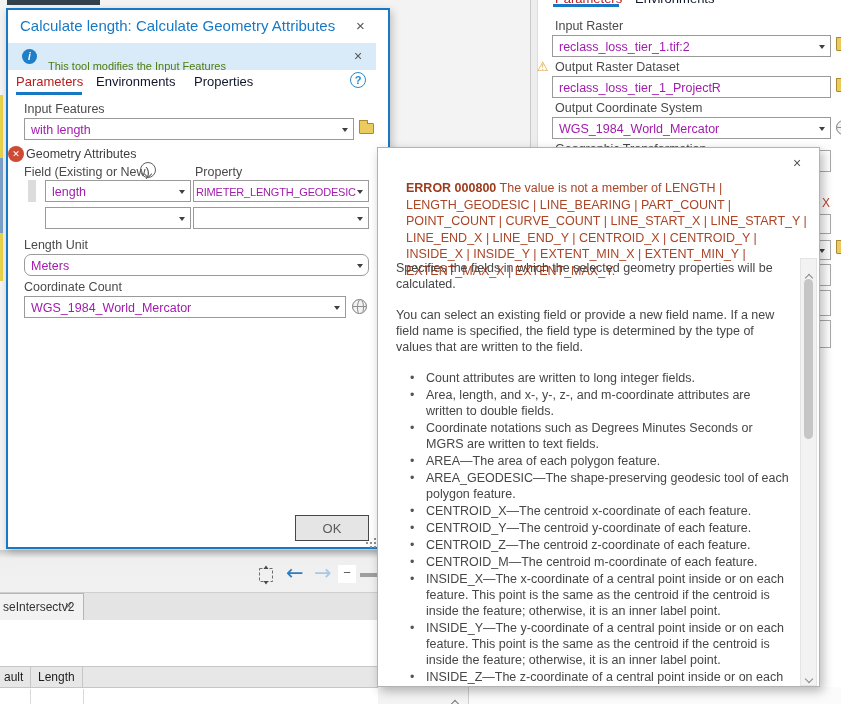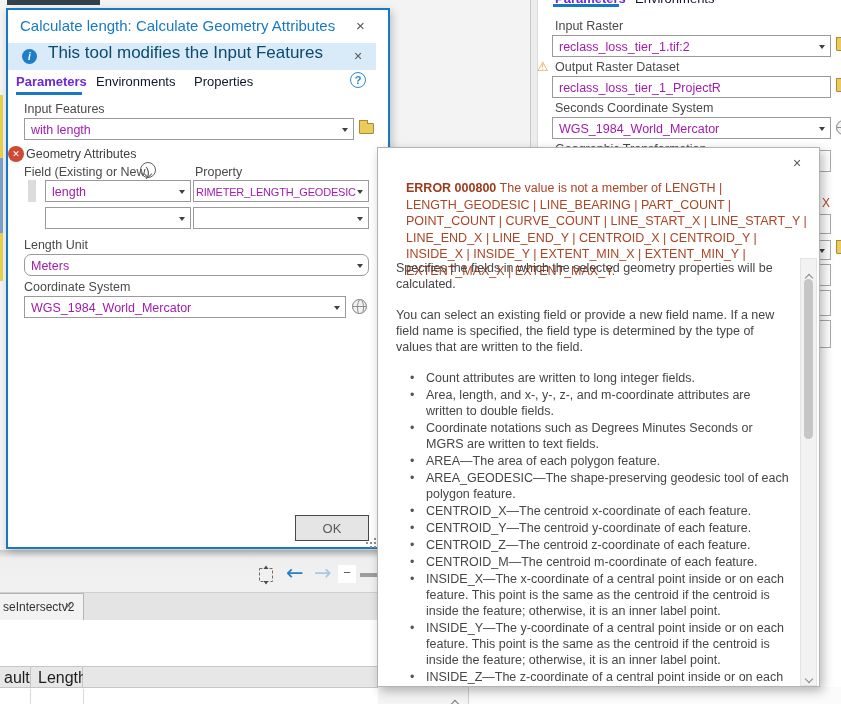--- a/index.html
+++ b/index.html
@@ -29,23 +29,23 @@
   .chev { display:inline-block; width:6px; height:6px; border-right:1.5px solid #666; border-bottom:1.5px solid #666; }
   .chev-up { transform:rotate(-135deg); }
   .chev-down { transform:rotate(45deg); }
   .icon-circle-chev { position:absolute; width:16px; height:16px; border:1px solid #5f5f5f; border-radius:50%; text-align:center; }
   .icon-circle-chev .chev { margin-top:3px; }
 
   
   #dialog { position:absolute; left:6px; top:8px; width:384px; height:541px; background:#fff; border:2px solid #1779c4; box-shadow:2px 3px 8px rgba(0,0,0,.22); }
   #dialog .title { position:absolute; left:12px; top:7px; font-size:15px; color:#1779c4; white-space:nowrap; }
   #dialog .banner { position:absolute; left:0; top:33px; width:368px; height:27px; background:#d9eaf8; }
-  #dialog .banner-text { position:absolute; left:40px; top:0; font-size:17px; color:#0c4a6e; }
+  #dialog .banner-text { position:absolute; left:40px; top:17px; font-size:11px; color:#4d7c0f; }
   .tab { position:absolute; font-size:13px; color:#0f172a; white-space:nowrap; }
-  .tab.active { color:#6d28d9;font-weight:bold; }
+  .tab.active { color:#b91c1c; }
   .tab-underline { position:absolute; height:3px; background:#1779c4; }
 
   
   #tooltip { position:absolute; left:377px; top:147px; width:443px; height:540px; background:#fff; border:1px solid #b3b3b3; box-shadow:3px 4px 10px rgba(0,0,0,.28); overflow:hidden; }
   #tooltip .tt-title { font-weight:bold; font-size:13.5px; color:#3a3a3a; }
   #tooltip .tt-req { font-size:13px; color:#757575; }
   .err-text { font-size:12.5px; line-height:1.32; color:#ab4526; }
   .err-code { font-weight:bold; color:#9e3a1c; }
   .tt-desc { position:absolute; left:18px; top:112px; width:394px; height:424px; overflow:hidden; font-size:12.5px; line-height:1.28; color:#464646; }
   .tt-desc p { margin:0 0 15px 0; }
@@ -53,21 +53,21 @@
   .tt-desc li { padding-left:16px; position:relative; margin-bottom:1px; }
   .tt-desc li::before { content:"•"; position:absolute; left:0; top:0; color:#555; }
   .scrolltrack { position:absolute; right:2px; top:110px; width:17px; height:428px; background:#f2f2f2; border:1px solid #e4e4e4; }
   .scrollthumb { position:absolute; left:3px; top:20px; width:9px; height:160px; background:#c6c6c6; border-radius:5px; }
 
   
   .toolbar-strip { position:absolute; left:0; top:550px; width:378px; height:42px; background:linear-gradient(#c9c9c9, #efefef 8px, #f1f1f1); }
   .tabrow { position:absolute; left:0; top:592px; width:378px; height:28px; background:#e4e4e4; border-top:1px solid #cecece; }
   .doc-tab { position:absolute; left:-6px; top:0px; width:90px; height:28px; background:#f2f2f2; border:1px solid #b5b5b5; border-bottom:none; }
   .white-area { position:absolute; left:0; top:620px; width:378px; height:84px; background:#fff; }
-  .th-cell { position:absolute; top:666px; height:22px; background:#e7e7e7; border-top:1px solid #c6c6c6; border-bottom:1px solid #c6c6c6; border-right:1px solid #c6c6c6; font-size:16px; color:#1e1e1e; line-height:21px; padding-left:4px; }
+  .th-cell { position:absolute; top:666px; height:22px; background:#e7e7e7; border-top:1px solid #c6c6c6; border-bottom:1px solid #c6c6c6; border-right:1px solid #c6c6c6; font-size:12px; color:#1e1e1e; line-height:21px; padding-left:4px; }
 
   
   .rp-white { position:absolute; left:538px; top:0; width:303px; height:704px; background:#fff; }
   .gutter { position:absolute; left:530px; top:0; width:8px; height:704px; background:#ededed; border-left:1px solid #c9c9c9; border-right:1px solid #dcdcdc; }
   .sliver-box { position:absolute; left:700px; width:131px; background:#fff; border:1px solid #a9a9a9; height:22px; }
 
   .grip { position:absolute; width:2px; height:2px; background:#8f8f8f; box-shadow:4px 0 #8f8f8f, 8px 0 #8f8f8f, 4px 4px #8f8f8f, 8px 4px #8f8f8f, 8px -4px #8f8f8f; }
 </style>
 </head>
 <body>
@@ -95,21 +95,21 @@
   </div>
   <span class="icon-folder" style="left:836px;top:40px;"></span>
 
   <span class="icon-warn" style="left:537px;top:59px;">⚠</span>
   <span class="lbl abs" style="left:555px;top:60px;">Output Raster Dataset</span>
   <div class="field" style="left:552px;top:76px;width:279px;">
     <span class="val">reclass_loss_tier_1_ProjectR</span>
   </div>
   <span class="icon-folder" style="left:836px;top:81px;"></span>
 
-  <span class="lbl abs" style="left:555px;top:101px;">Seconds Coordinate System</span>
+  <span class="lbl abs" style="left:555px;top:101px;">Output Coordinate System</span>
   <div class="field" style="left:552px;top:117px;width:279px;">
     <span class="val">WGS_1984_World_Mercator</span>
     <span class="dd-arr"></span>
   </div>
   <span class="icon-globe" style="left:836px;top:120px;"></span>
 
   <span class="lbl abs" style="left:555px;top:142px;">Geographic Transformation</span>
 
   <div class="sliver-box" style="top:150px;"></div>
   <span class="abs" style="left:822px;top:196px;font-size:12px;color:#b5452c;">X</span>
@@ -204,21 +204,21 @@
       <span class="val"></span>
       <span class="dd-arr"></span>
     </div>
 
     <span class="lbl abs" style="left:16px;top:228px;">Length Unit</span>
     <div class="field" style="left:16px;top:244px;width:345px;border-radius:7px;">
       <span class="val">Meters</span>
       <span class="dd-arr"></span>
     </div>
 
-    <span class="lbl abs" style="left:16px;top:270px;">Coordinate System</span>
+    <span class="lbl abs" style="left:16px;top:270px;">Coordinate Count</span>
     <div class="field" style="left:16px;top:286px;width:322px;">
       <span class="val">WGS_1984_World_Mercator</span>
       <span class="dd-arr"></span>
     </div>
     <span class="icon-globe" style="left:344px;top:289px;"></span>
 
     <button style="position:absolute;left:287px;top:505px;width:74px;height:26px;background:#e5e5e5;border:1px solid #484848;color:#5a5a5a;font-size:13px;font-family:inherit;">OK</button>
     <span class="grip" style="left:358px;top:532px;"></span>
   </div>
 

